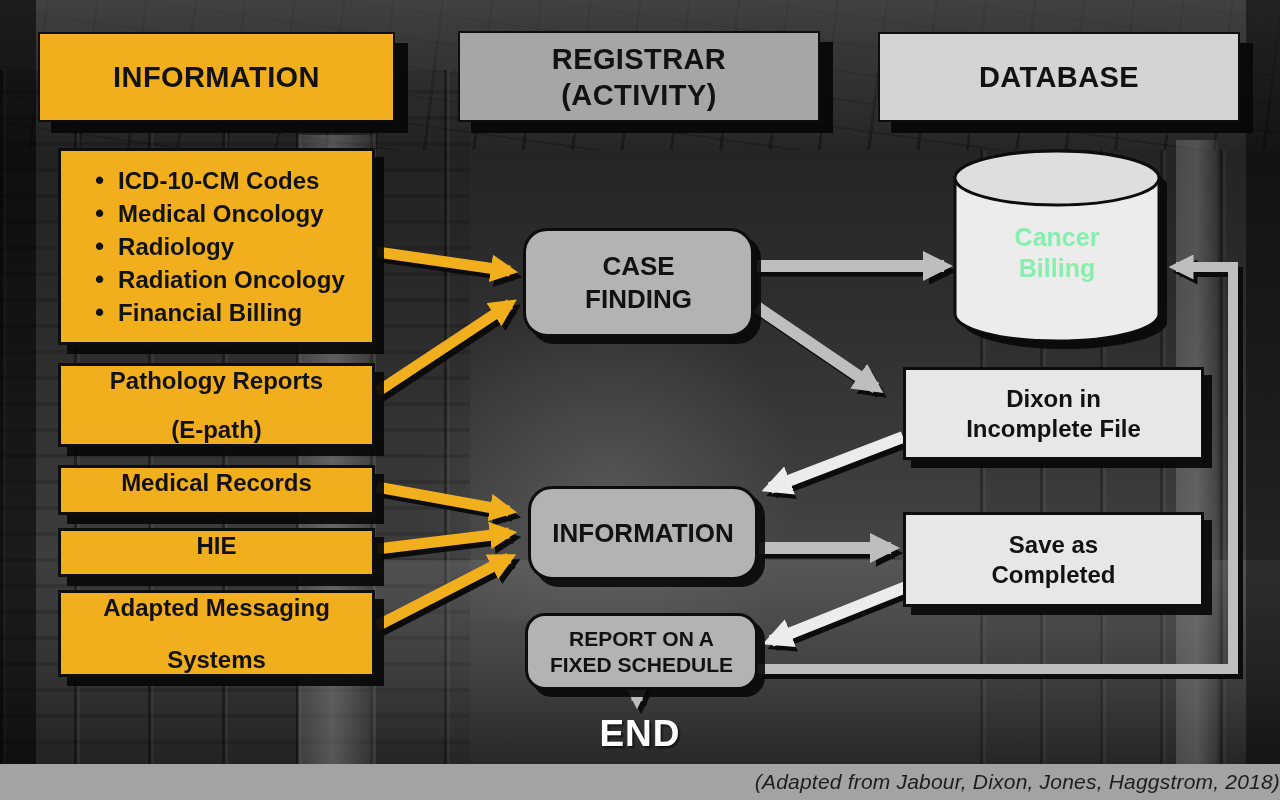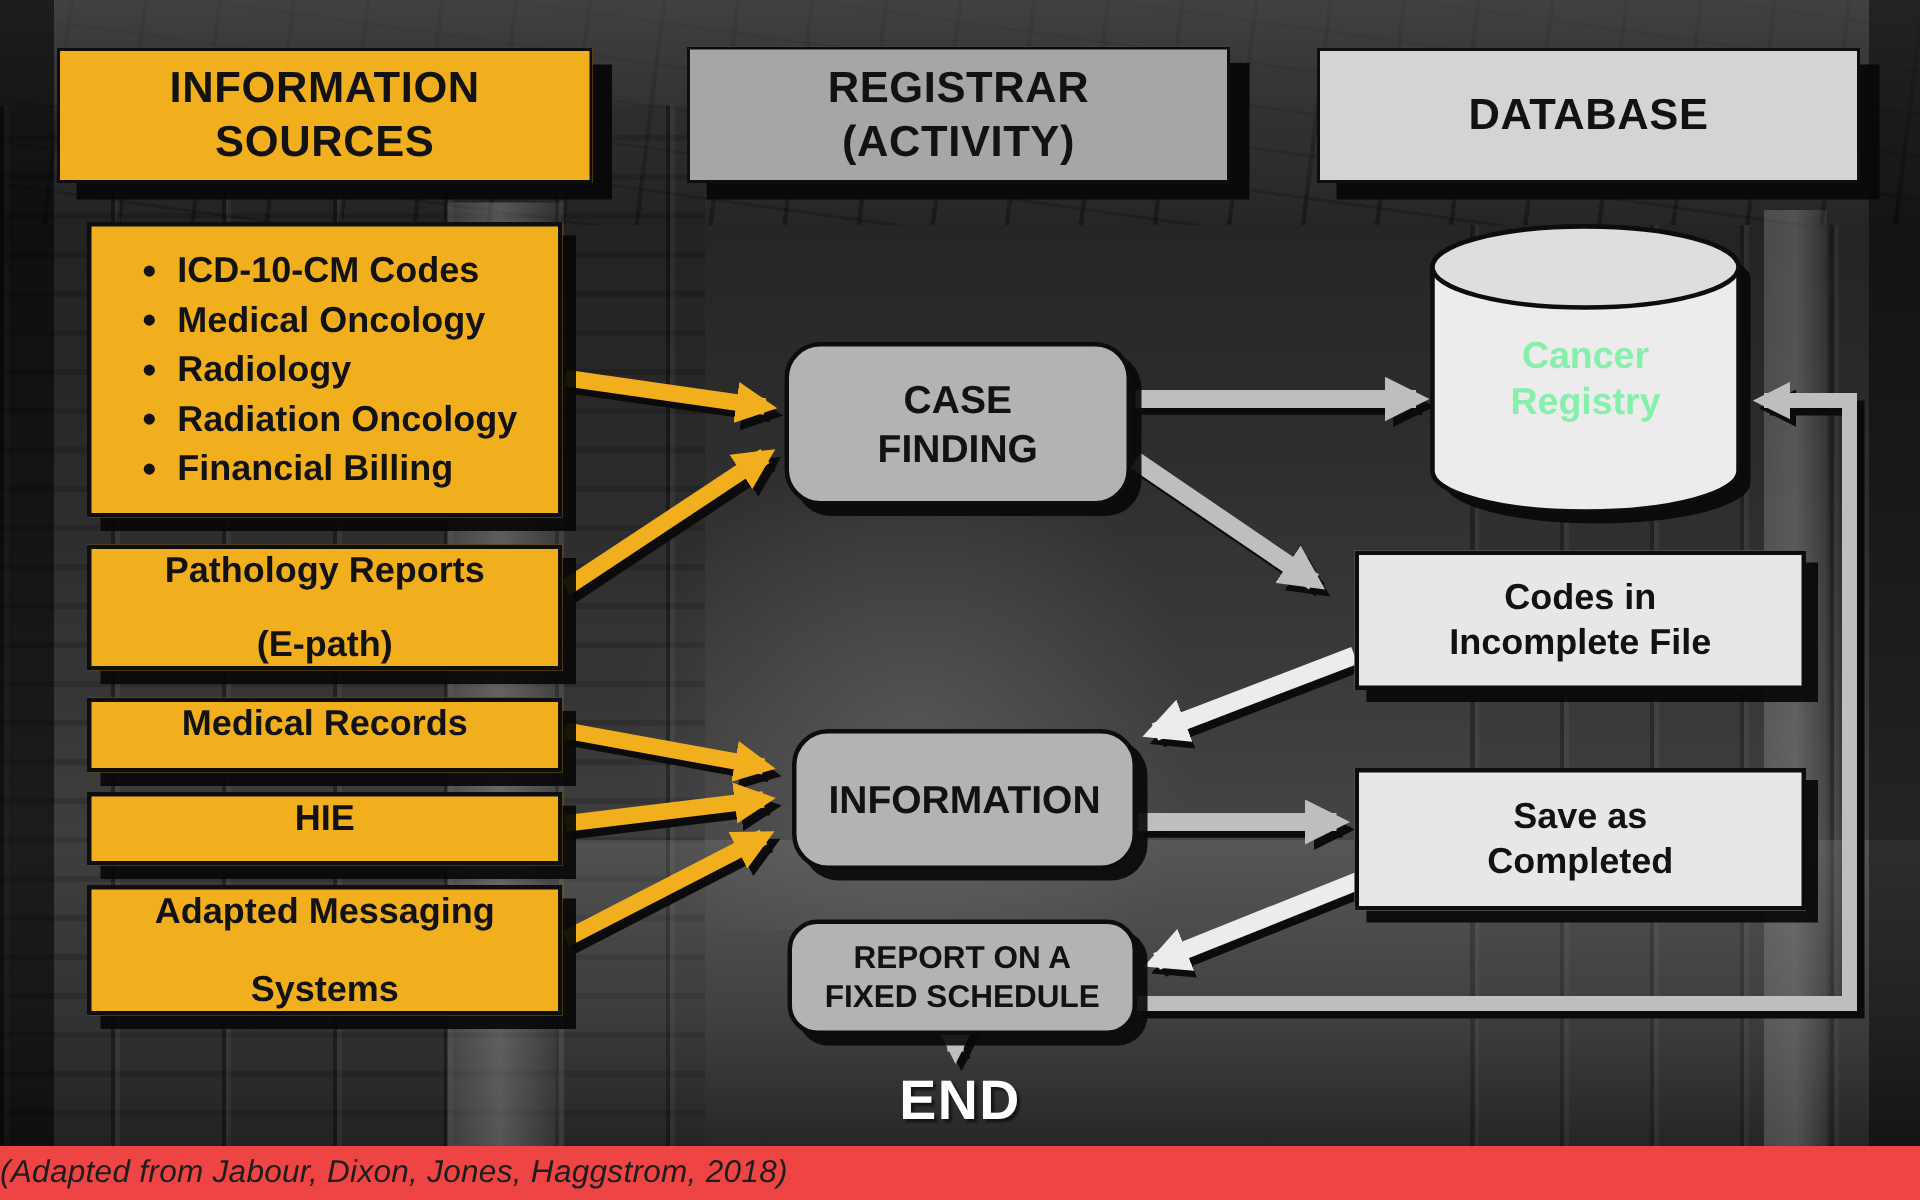--- a/index.html
+++ b/index.html
@@ -23,22 +23,22 @@
   .bg-pillar2{left:1176px;top:140px;width:42px;height:630px;
     background:linear-gradient(90deg,rgba(170,170,170,.28),rgba(210,210,210,.26) 50%,rgba(120,120,120,.14));}
   .bg-corridor{left:420px;top:290px;width:380px;height:330px;
     background:radial-gradient(ellipse at 50% 62%,rgba(140,140,140,.30),transparent 70%);}
   .bg-floor{left:370px;top:560px;width:910px;height:205px;
     background:linear-gradient(180deg,rgba(130,130,130,.28),rgba(60,60,60,.06));}
   .bg-edge-left{left:0;top:0;width:36px;height:800px;background:rgba(0,0,0,.55);}
   .bg-edge-right{left:1246px;top:0;width:34px;height:800px;background:rgba(0,0,0,.45);}
 
   
-  .caption-bar{position:absolute;left:0;top:764px;width:1280px;height:36px;background:#ef4444;
-    display:flex;align-items:center;justify-content:flex-start;}
+  .caption-bar{position:absolute;left:0;top:764px;width:1280px;height:36px;background:#a3a3a3;
+    display:flex;align-items:center;justify-content:flex-end;}
   .caption-text{font-size:21px;font-style:italic;color:#1d1d1d;font-weight:500;letter-spacing:.2px;}
 
   
   .box{position:absolute;box-sizing:border-box;display:flex;flex-direction:column;
        align-items:center;justify-content:center;text-align:center;color:#121212;font-weight:bold;}
   .ln{display:block;}
 
   
   .hdr{font-size:29px;line-height:36px;letter-spacing:.4px;border:2px solid #0e0e0e;
        box-shadow:13px 11px 0 rgba(8,8,8,.96);}
@@ -150,21 +150,20 @@
       <line class="al" x1="903" y1="437" x2="770" y2="488" marker-end="url(#mL)"></line>
       <line class="ag" x1="759" y1="548" x2="891" y2="548" marker-end="url(#mG)"></line>
       <line class="al" x1="906" y1="587" x2="771" y2="641" marker-end="url(#mL)"></line>
       <line class="ag" x1="637" y1="679" x2="637" y2="701" stroke-width="11" marker-end="url(#mG)"></line>
       <polyline class="ag" points="758,669 1233,669 1233,267 1176,267" stroke-width="10" marker-end="url(#mG)"></polyline>
     </g>
   </svg>
 
   <div class="box hdr hdr-sources">
     <span class="ln">INFORMATION</span>
-    <span class="ln">SOURCES</span>
   </div>
   <div class="box hdr hdr-registrar">
     <span class="ln">REGISTRAR</span>
     <span class="ln">(ACTIVITY)</span>
   </div>
   <div class="box hdr hdr-database">
     <span class="ln">DATABASE</span>
   </div>
 
   <div class="box src src-bullets">
@@ -226,26 +225,26 @@
         <path d="M4,30 A102,27 0 0 1 208,30 L208,166 A102,27 0 0 1 4,166 Z" fill="#0b0b0b"></path>
         <ellipse cx="106" cy="30" rx="102" ry="27" fill="#0b0b0b"></ellipse>
       </g>
       <g>
         <path d="M4,30 A102,27 0 0 1 208,30 L208,166 A102,27 0 0 1 4,166 Z" fill="#ECECEC" stroke="#0d0d0d" stroke-width="3"></path>
         <ellipse cx="106" cy="30" rx="102" ry="27" fill="#DEDEDE" stroke="#0d0d0d" stroke-width="3"></ellipse>
       </g>
     </svg>
     <div class="cyl-label">
       <span class="ln">Cancer</span>
-      <span class="ln">Registry</span>
+      <span class="ln">Billing</span>
     </div>
   </div>
 
   <div class="box db db-incomplete">
-    <span class="ln">Codes in</span>
+    <span class="ln">Dixon in</span>
     <span class="ln">Incomplete File</span>
   </div>
   <div class="box db db-completed">
     <span class="ln">Save as</span>
     <span class="ln">Completed</span>
   </div>
 
   <div class="caption-bar">
     <span class="caption-text">(Adapted from Jabour, Dixon, Jones, Haggstrom, 2018)</span>
   </div>

